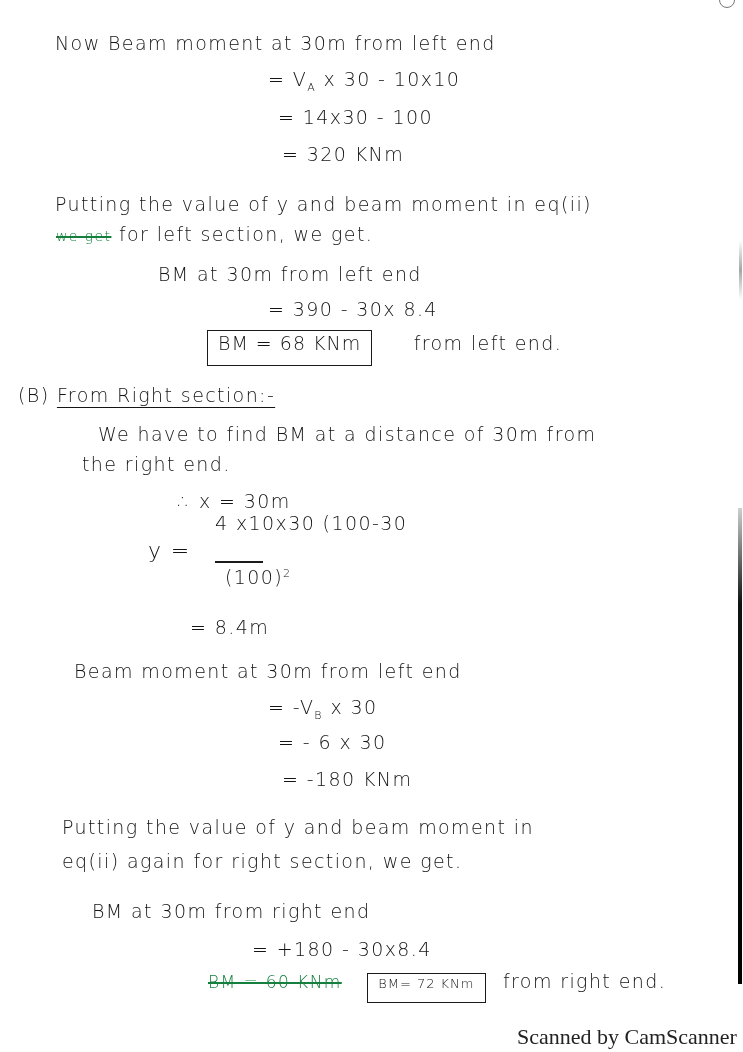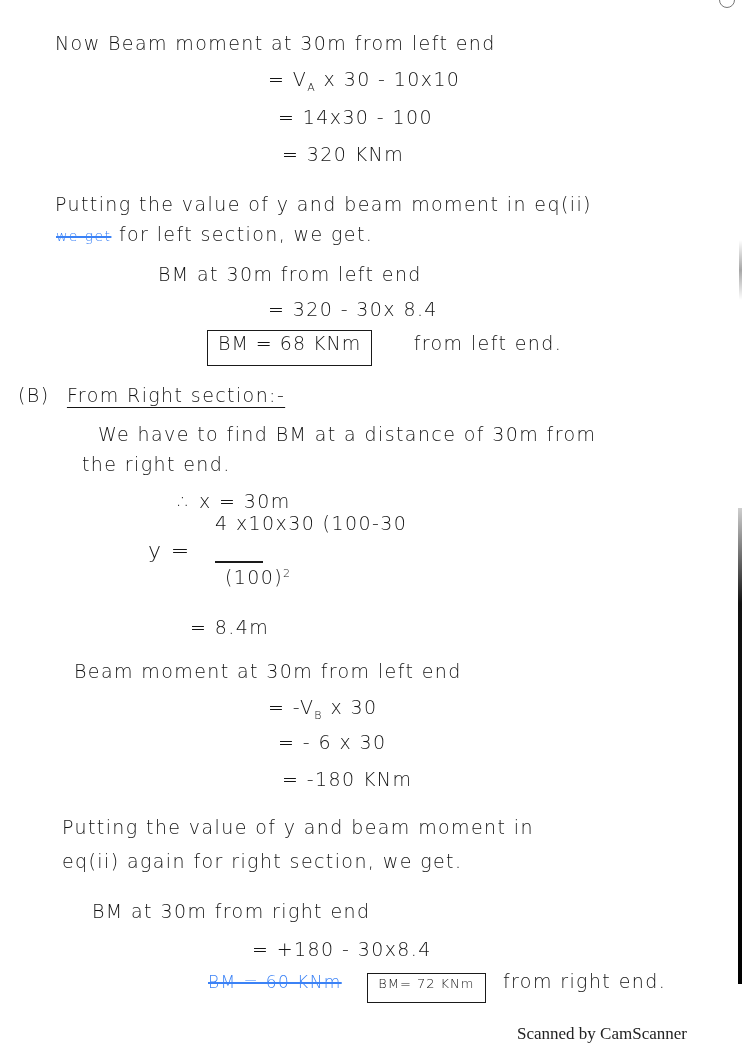--- a/index.html
+++ b/index.html
@@ -7,21 +7,21 @@
     width: 743px; height: 1052px; position: relative; overflow: hidden;
     background: #ffffff;
     font-family: "DejaVu Sans", sans-serif;
     color: #141414;
   }
   .line {
     position: absolute; white-space: nowrap;
     font-size: 19px; letter-spacing: 1.4px; line-height: 1;
   }
   .hand { font-family: "DejaVu Sans", sans-serif; font-weight: 300; }
-  .strike { text-decoration: line-through; text-decoration-thickness: 2px; color: #3b82f6; margin-top: 30px; }
+  .strike { text-decoration: line-through; text-decoration-thickness: 2px; color: #15803d; margin-top: 30px; }
   .underline { text-decoration: underline; text-underline-offset: 5px; }
   .boxed {
     display: inline-block; border: 1.6px solid #1a1a1a;
     padding: 3px 10px 12px 10px; letter-spacing: 1px;
   }
   sub, sup { font-size: 11px; }
   .frac-bar { position: absolute; height: 1.5px; background: #1a1a1a; }
   .page-circle {
     position: absolute; right: 8px; top: -8px;
     width: 14px; height: 14px; border: 1.3px solid #777; border-radius: 50%;
@@ -29,21 +29,21 @@
   .edge-shadow {
     position: absolute; right: 1px; width: 3px;
     background: linear-gradient(to bottom, rgba(0,0,0,0.0), rgba(0,0,0,0.35), rgba(0,0,0,0));
   }
   .edge-bar {
     position: absolute; right: 1px; top: 508px; width: 4px; height: 476px;
     background: linear-gradient(to bottom, #cfcfcf 0%, #111 20%, #000 100%);
   }
   .watermark {
     position: absolute; left: 517px; top: 1024px;
-    font-family: "Liberation Serif", serif; font-size: 17px; color: #222;
+    font-family: "Liberation Serif", serif; font-size: 22px; color: #222;
     letter-spacing: 0;
   }
 </style>
 </head>
 <body>
 
 <div>
 
   <span class="page-circle"></span>
 
@@ -54,29 +54,29 @@
   <div class="line hand" style="left:278px; top:108px;">= 14x30 - 100</div>
   <div class="line hand" style="left:282px; top:145px;">= 320 KNm</div>
 
   <div class="line hand" style="left:55px; top:195px;">Putting the value of y and beam moment in eq(ii)</div>
   <div class="line hand" style="left:56px; top:225px;">
     <span class="strike" style="font-size:14px;">we get</span>
     <span>for left section, we get.</span>
   </div>
 
   <div class="line hand" style="left:158px; top:265px;">BM at 30m from left end</div>
-  <div class="line hand" style="left:268px; top:300px;">= 320 - 30x 8.4</div>
+  <div class="line hand" style="left:268px; top:300px;">= 390 - 30x 8.4</div>
   <div class="line hand" style="left:207px; top:330px;">
     <span class="boxed">BM = 68 KNm</span>
     <span style="margin-left:34px;text-align:right;">from left end.</span>
   </div>
 
   <div class="line hand" style="left:18px; top:386px;">
     <span>(B)</span>
-    <span class="underline" style="margin-left:10px;">From Right section:-</span>
+    <span class="underline" style="">From Right section:-</span>
   </div>
 
   <div class="line hand" style="left:98px; top:425px;">We have to find BM at a distance of 30m from</div>
   <div class="line hand" style="left:82px; top:455px;">the right end.</div>
 
   <div class="line hand" style="left:178px; top:492px;">∴  x = 30m</div>
 
   <div class="line hand" style="left:148px; top:540px; font-size:22px;">y =</div>
   <div class="line hand" style="left:215px; top:514px;">4 x10x30 (100-30</div>
   <div class="frac-bar" style="left:215px; top:561px; width:48px;"></div>

